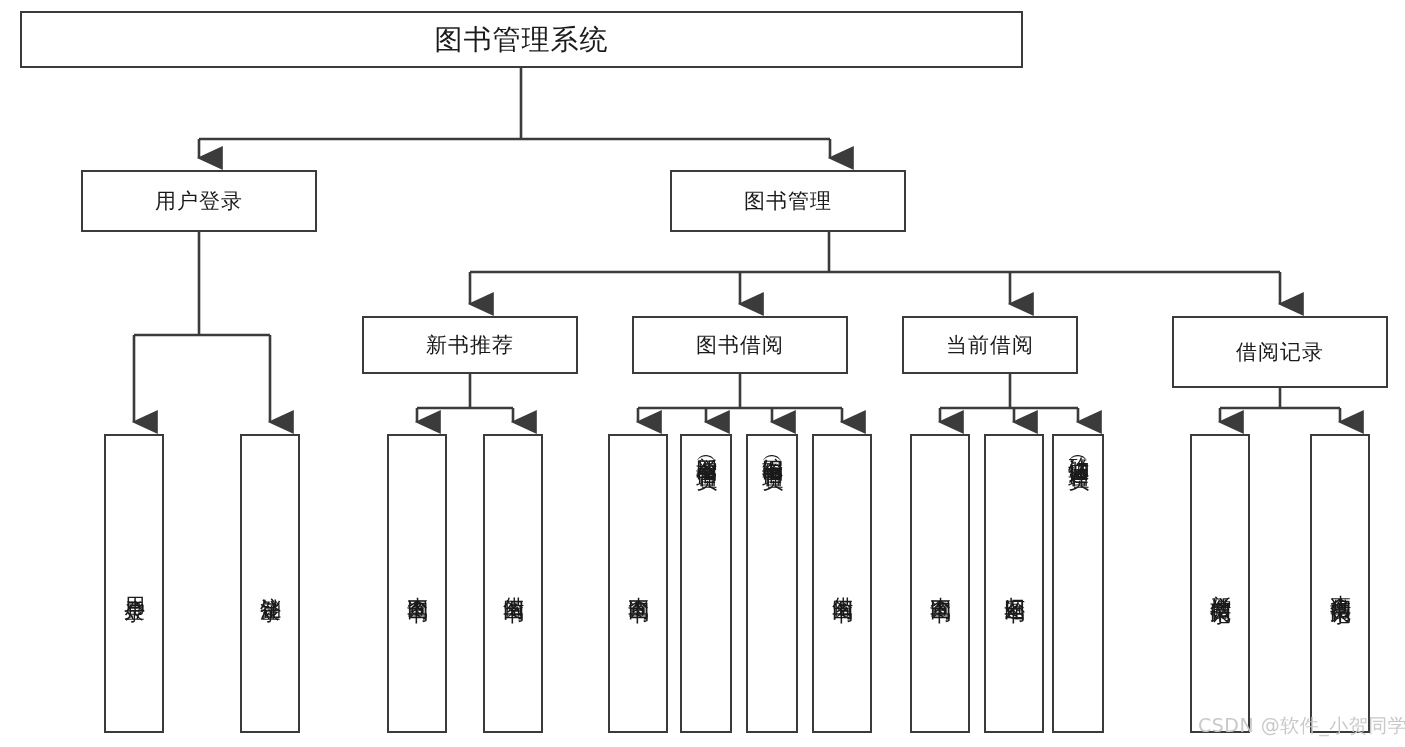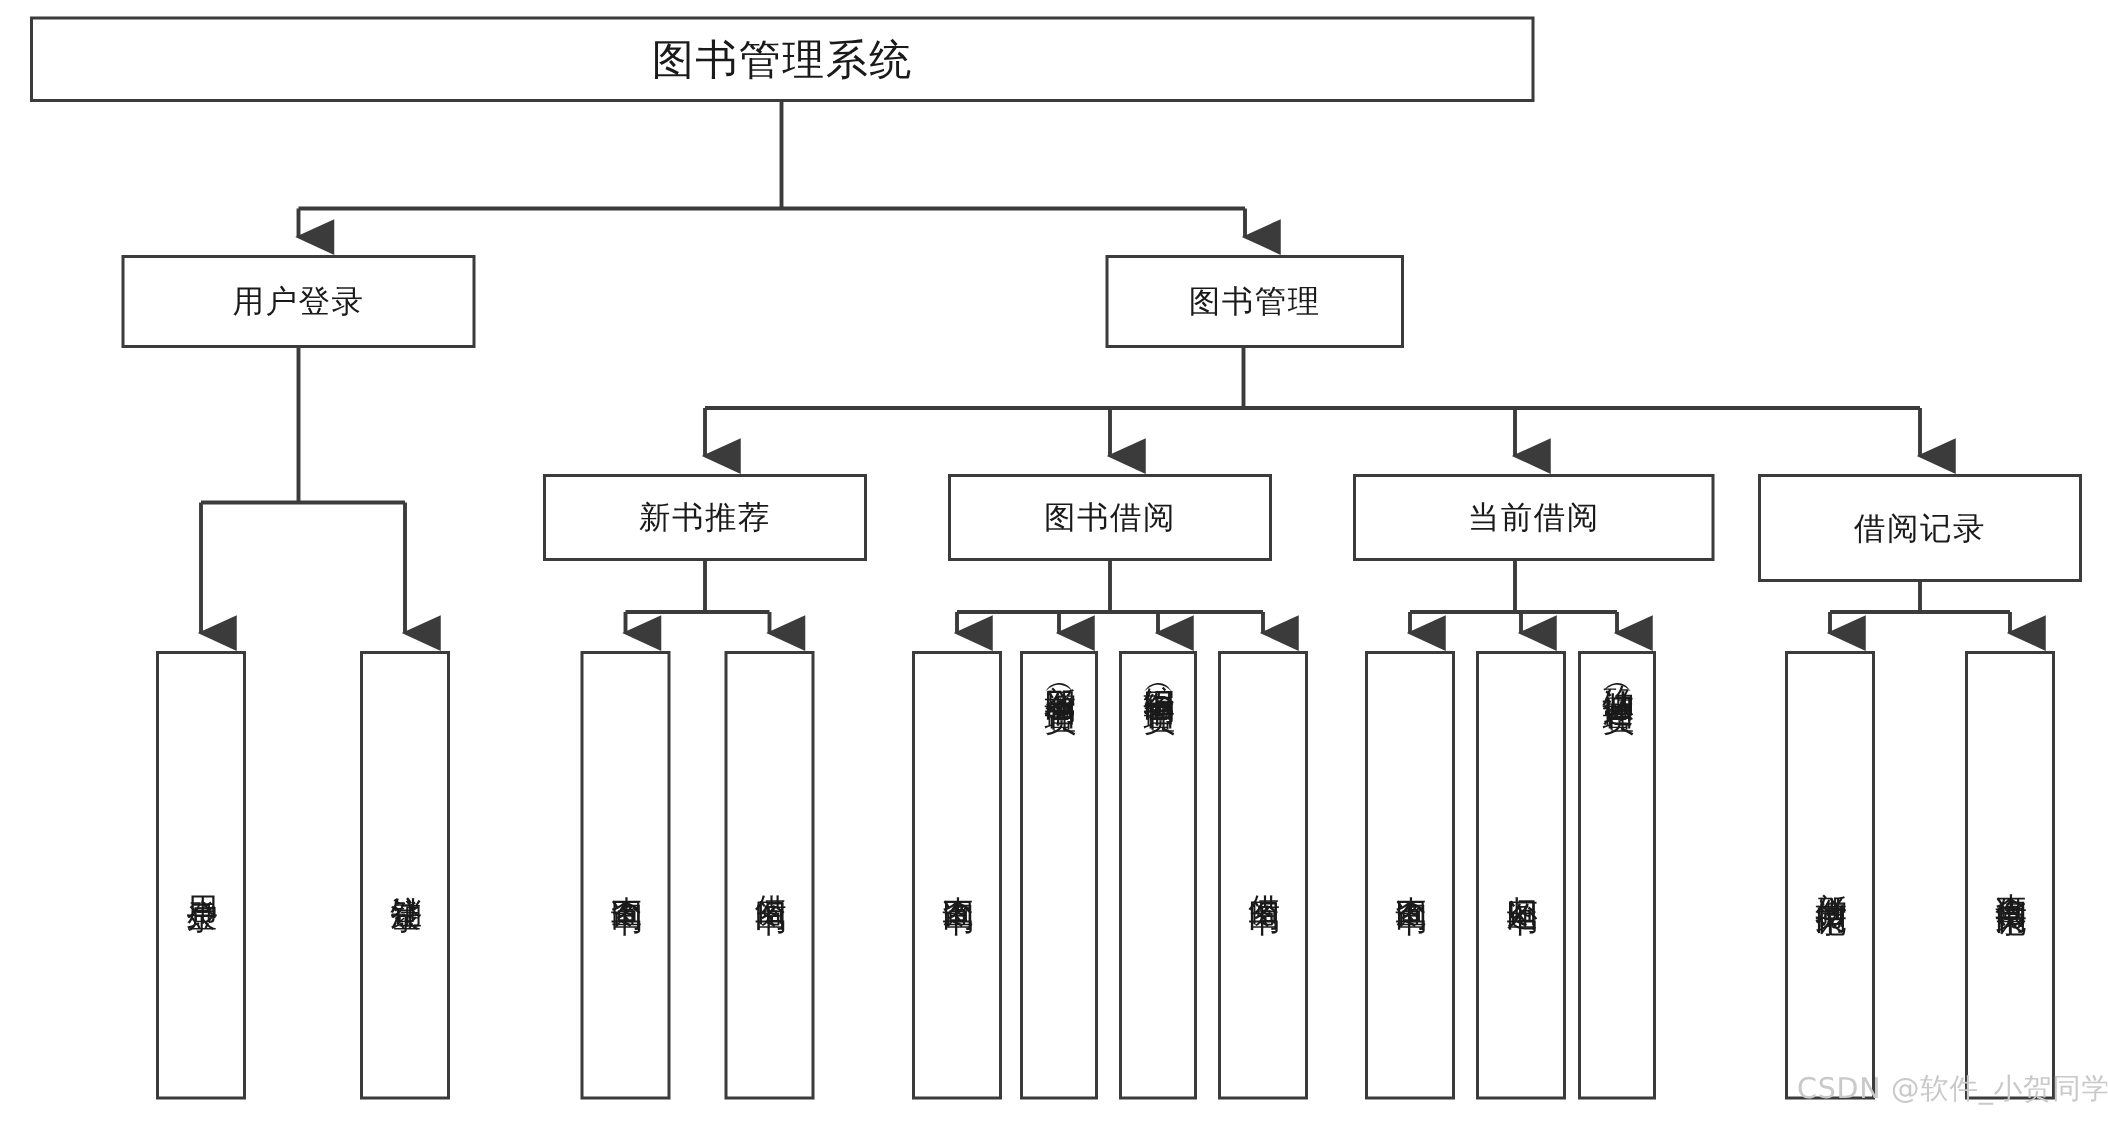--- a/index.html
+++ b/index.html
@@ -141,31 +141,31 @@
     </g>
   </svg>
 
   <div class="node h root" style="left: 20px; top: 11px; width: 1003px; height: 57px;">
     <span class="node-label">图书管理系统</span>
   </div>
 
   <div class="node h" style="left: 81px; top: 170px; width: 236px; height: 62px;">
     <span class="node-label">用户登录</span>
   </div>
-  <div class="node h" style="left: 737px; top: 170px; width: 199px; height: 62px;">
+  <div class="node h" style="left: 670px; top: 170px; width: 236px; height: 62px;">
     <span class="node-label">图书管理</span>
   </div>
 
   <div class="node h" style="left: 362px; top: 316px; width: 216px; height: 58px; justify-content: center;">
     <span class="node-label">新书推荐</span>
   </div>
   <div class="node h" style="left: 632px; top: 316px; width: 216px; height: 58px;">
     <span class="node-label">图书借阅</span>
   </div>
-  <div class="node h" style="left: 902px; top: 316px; width: 241px; height: 58px;">
+  <div class="node h" style="left: 902px; top: 316px; width: 176px; height: 58px;">
     <span class="node-label">当前借阅</span>
   </div>
   <div class="node h" style="left: 1172px; top: 316px; width: 216px; height: 72px;">
     <span class="node-label">借阅记录</span>
   </div>
 
   <div class="node leaf mid" style="left: 104px; top: 434px; width: 60px; height: 299px;">
     <span class="node-label">用户登录</span>
   </div>
   <div class="node leaf mid" style="left: 240px; top: 434px; width: 60px; height: 299px;">

